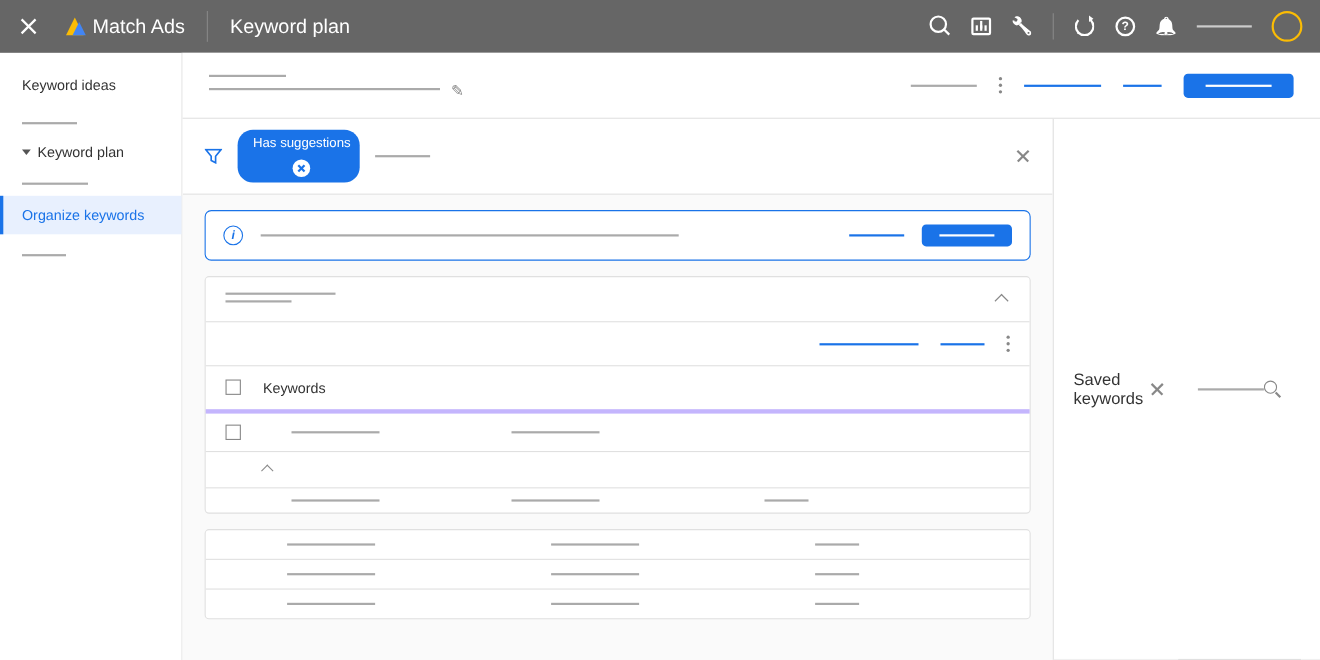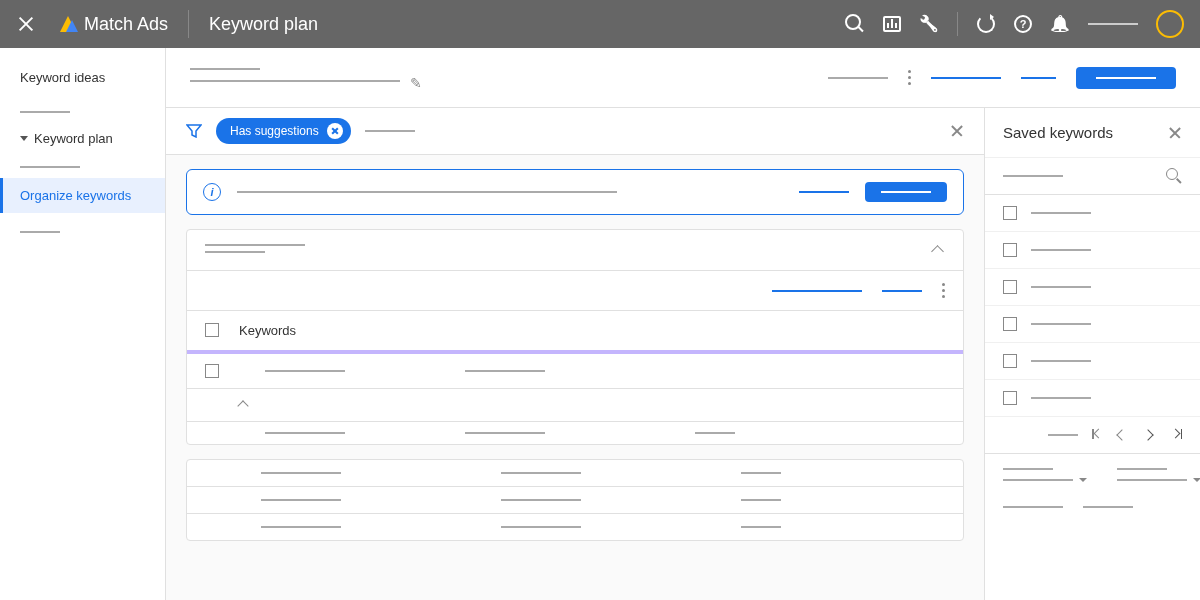--- a/index.html
+++ b/index.html
@@ -65,21 +65,21 @@
 .tb-btn-line { width: 60px; height: 2px; background: #fff; }
 
 
 .content-wrap { flex: 1; display: flex; overflow: hidden; }
 .content { flex: 1; padding: 0; overflow-y: auto; background: #fafafa; }
 
 
 .filter-bar { background: #fff; border-bottom: 1px solid #e0e0e0; padding: 10px 20px; display: flex; align-items: center; gap: 14px; }
 .funnel { width: 16px; height: 14px; position: relative; }
 .funnel svg { stroke: #1a73e8; fill: none; stroke-width: 1.5; }
-.chip { background: #1a73e8; color: #fff; border-radius: 14px; padding: 5px 8px 5px 14px; display: flex; align-items: center; gap: 8px; font-size: 12px; }
+.chip { background: #1a73e8; color: #fff; border-radius: 14px; padding: 5px 8px 5px 14px; display: flex; align-items: center; gap: 8px; font-size: 12px; flex-direction: column; }
 .chip-x { width: 16px; height: 16px; background: #fff; border-radius: 50%; position: relative; }
 .chip-x::before, .chip-x::after { content: ''; position: absolute; width: 8px; height: 2px; background: #1a73e8; top: 7px; left: 4px; }
 .chip-x::before { transform: rotate(45deg); }
 .chip-x::after { transform: rotate(-45deg); }
 .fb-line { width: 50px; height: 2px; background: #aaa; }
 .fb-close { margin-left: auto; width: 14px; height: 14px; position: relative; cursor: pointer; }
 .fb-close::before, .fb-close::after { content: ''; position: absolute; width: 14px; height: 1.5px; background: #888; top: 6px; }
 .fb-close::before { transform: rotate(45deg); }
 .fb-close::after { transform: rotate(-45deg); }
 
@@ -119,21 +119,21 @@
 .cell-line { height: 2px; background: #aaa; }
 .cl-80 { width: 80px; }
 .cl-40 { width: 40px; }
 
 
 .lrow { display: flex; align-items: center; padding: 12px 18px; border-bottom: 1px solid #e0e0e0; gap: 40px; }
 .lrow .cell-line:first-child { margin-left: 56px; }
 .lcell { width: 200px; }
 
 
-.rpanel { width: 216px; border-left: 1px solid #e0e0e0; background: #fff; display: flex; flex-direction: column; }
+.rpanel { width: 243px; border-left: 1px solid #e0e0e0; background: #fff; display: flex; flex-direction: row; }
 .rp-head { padding: 16px 18px; display: flex; align-items: center; border-bottom: 1px solid #f0f0f0; }
 .rp-title { font-size: 15px; color: #333; }
 .rp-close { margin-left: auto; width: 14px; height: 14px; position: relative; cursor: pointer; }
 .rp-close::before, .rp-close::after { content: ''; position: absolute; width: 14px; height: 1.5px; background: #888; top: 6px; }
 .rp-close::before { transform: rotate(45deg); }
 .rp-close::after { transform: rotate(-45deg); }
 .rp-search { padding: 10px 18px; display: flex; align-items: center; border-bottom: 1px solid #e0e0e0; }
 .rp-search-line { width: 60px; height: 2px; background: #aaa; }
 .rp-search-icon { margin-left: auto; width: 16px; height: 16px; position: relative; }
 .rp-search-icon::before { content: ''; position: absolute; width: 10px; height: 10px; border: 1.5px solid #888; border-radius: 50%; }

